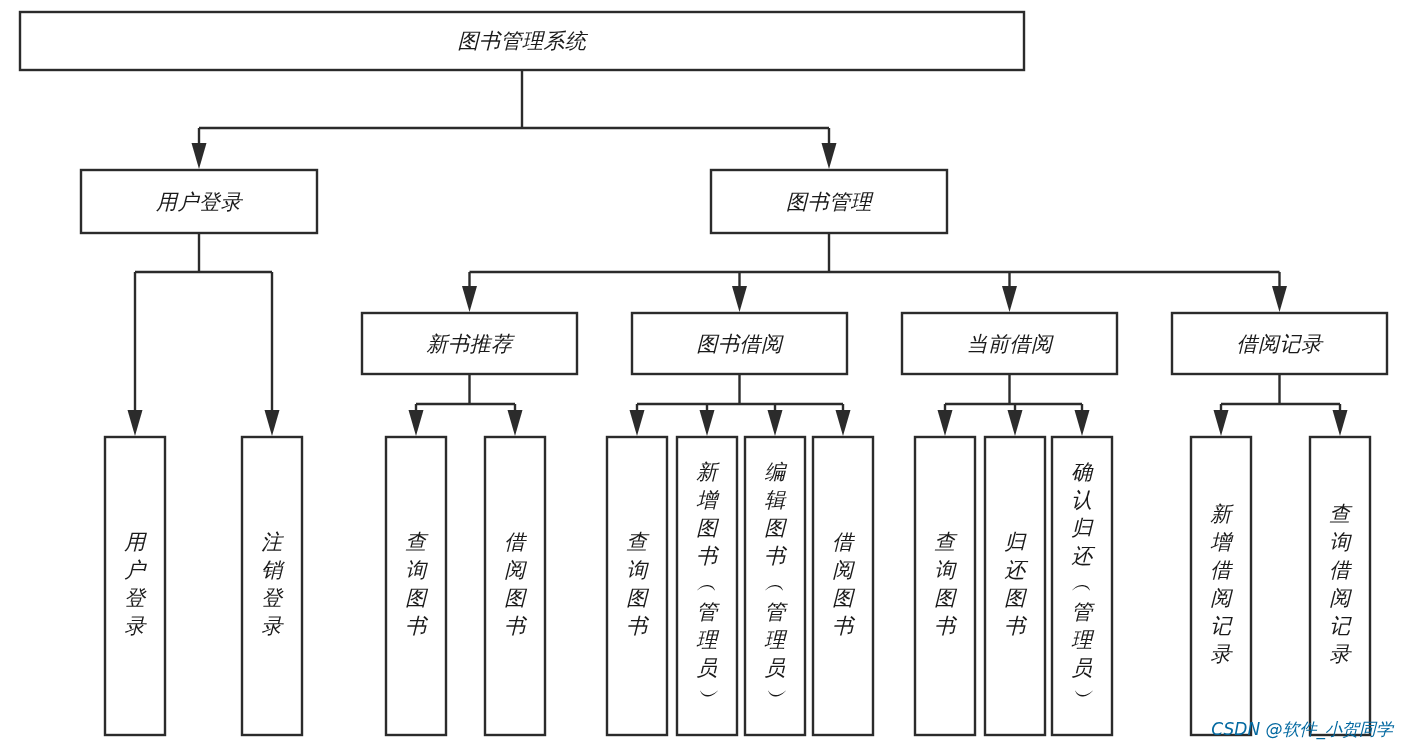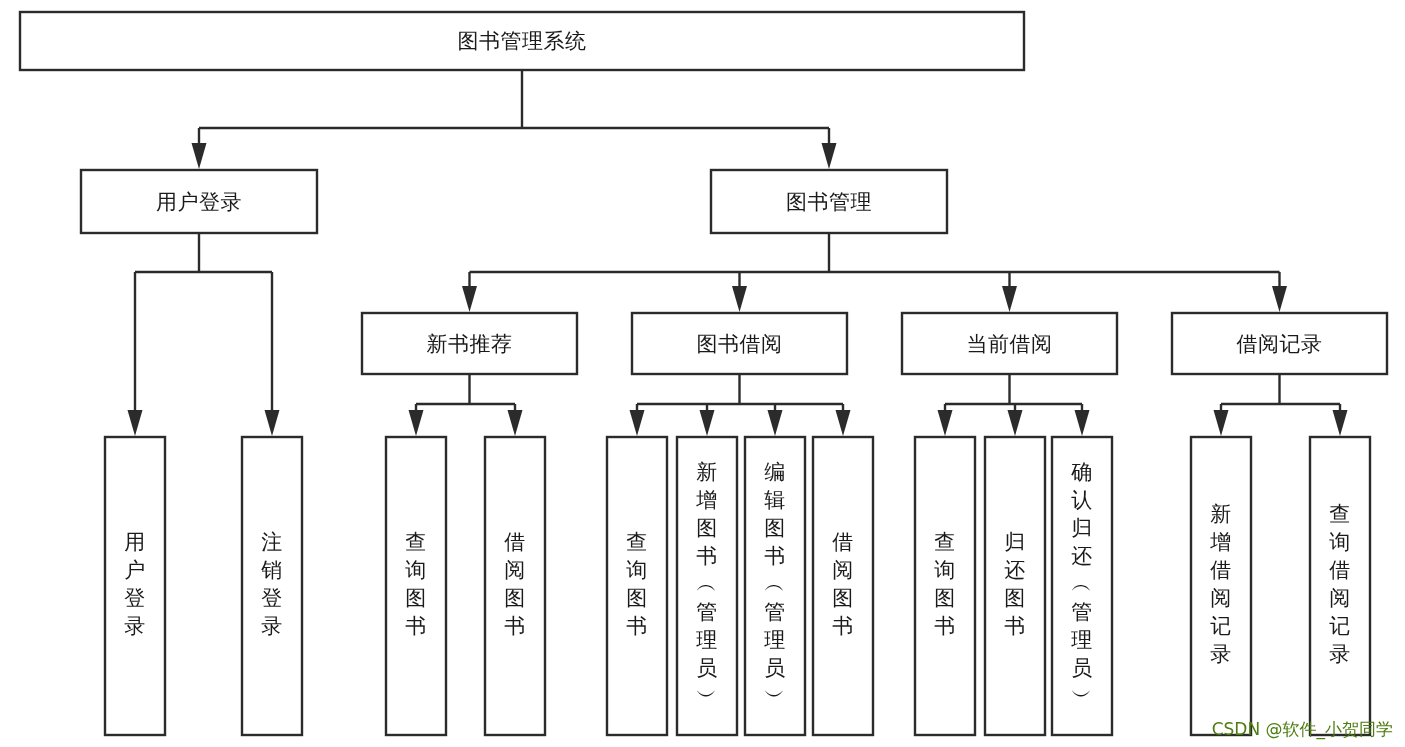--- a/index.html
+++ b/index.html
@@ -10,20 +10,21 @@
   }
   body {
     font-family: "DejaVu Sans", "Liberation Sans", sans-serif;
   }
   #diagram-root {
     position: relative;
     width: 1405px;
     height: 747px;
     background: #ffffff;
     overflow: hidden;
+    font-style: italic;
   }
   svg.diagram-canvas {
     position: absolute;
     top: 0;
     left: 0;
     width: 1405px;
     height: 747px;
     display: block;
   }
   .node-box {
@@ -55,21 +56,21 @@
     fill: #1a1a1a;
     text-anchor: middle;
     letter-spacing: 0.5px;
   }
   .watermark-text {
     position: absolute;
     right: 12px;
     bottom: 6px;
     font-family: "DejaVu Sans", "Liberation Sans", sans-serif;
     font-size: 17px;
-    color: #4d7c0f;
+    color: #0369a1;
     white-space: nowrap;
     user-select: none;
     pointer-events: none;
     margin-left: 45px;
   }
 </style>
 </head>
 <body>
 
 <div id="diagram-root">

